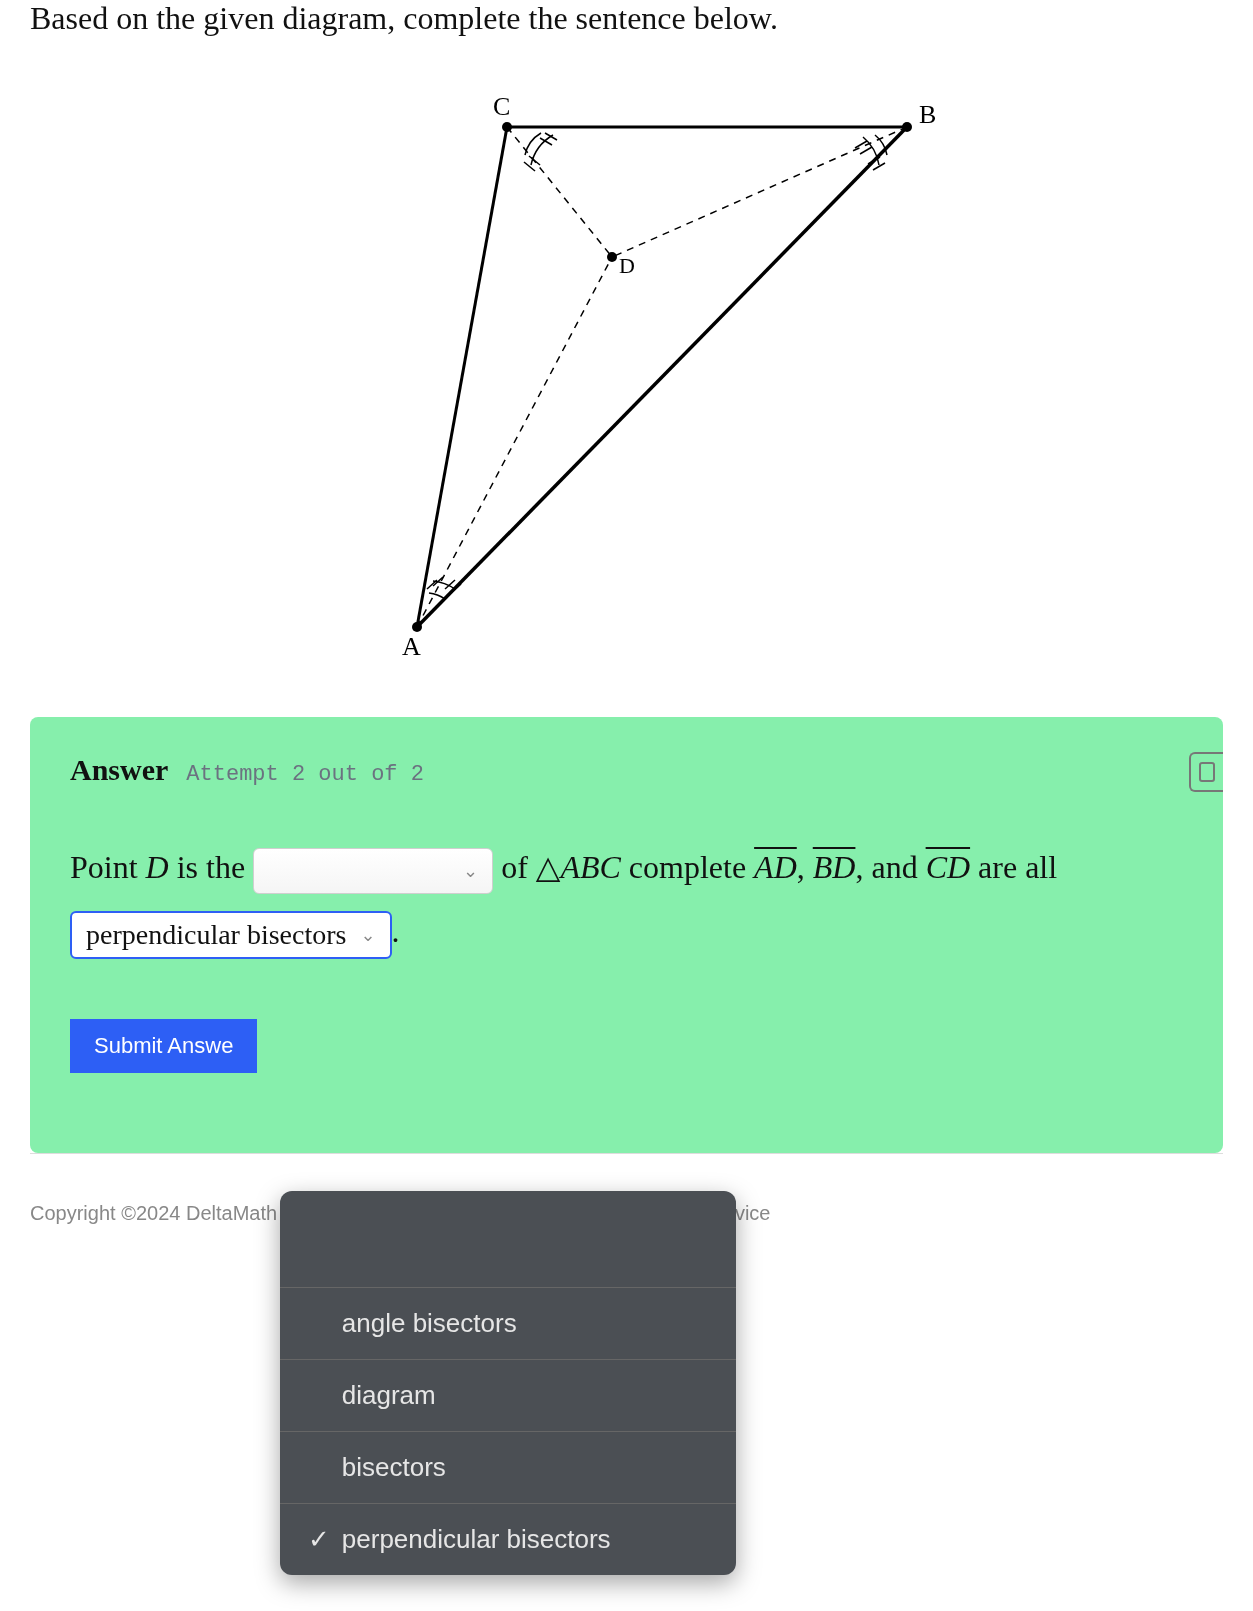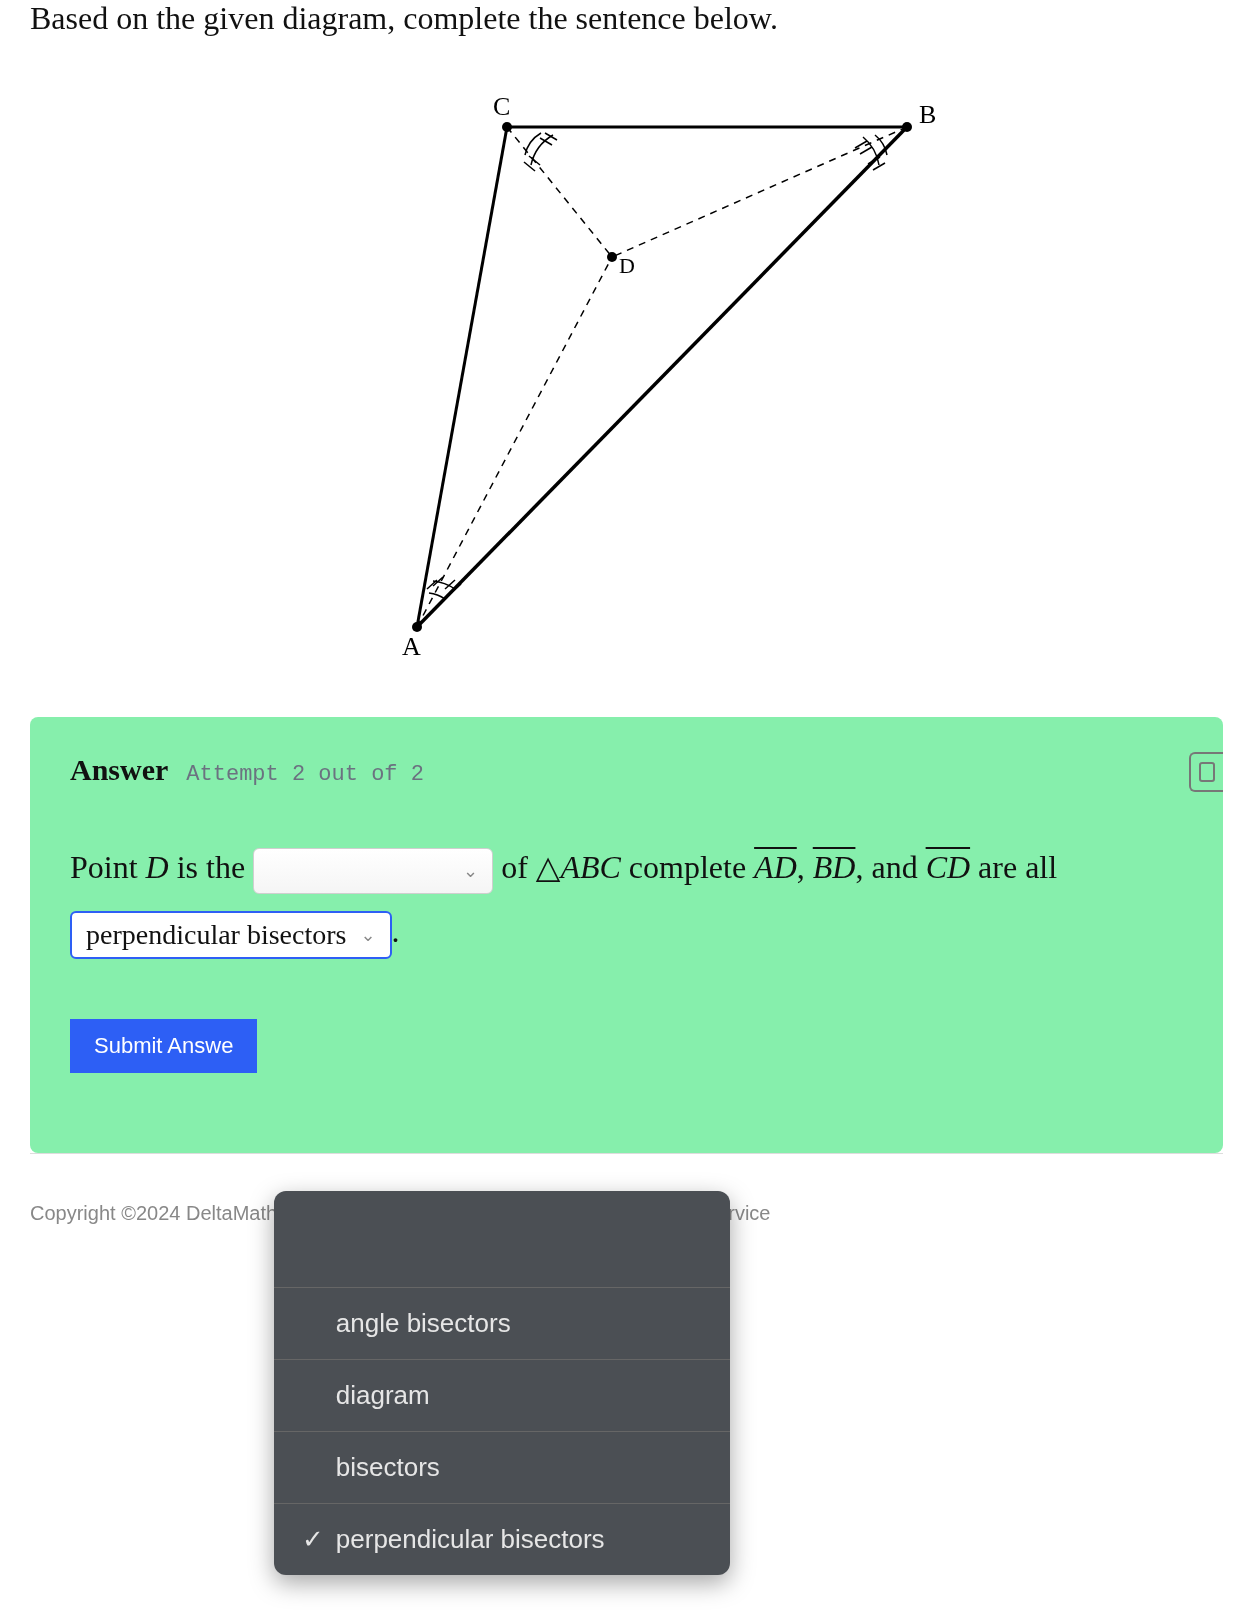--- a/index.html
+++ b/index.html
@@ -11,21 +11,21 @@
   .answer-header{display:flex;align-items:baseline;gap:18px;margin-bottom:48px;}
   .answer-title{font-family:Georgia,serif;font-weight:bold;font-size:30px;}
   .attempt{font-family:Liberation Mono, monospace;color:#6b7280;font-size:22px;}
   .sentence{font-size:32px;line-height:2.0;font-family:Georgia,serif;}
   .mathit{font-style:italic;font-family:Georgia,serif;}
   .overline{text-decoration:overline;text-decoration-thickness:1.5px;font-style:italic;}
   .select-blank{display:inline-flex;align-items:center;justify-content:flex-end;width:240px;height:46px;border:1px solid #cfcfcf;border-radius:6px;background:linear-gradient(#fff,#f5f5f5);vertical-align:middle;padding:0 14px;box-sizing:border-box;}
   .select-active{display:inline-flex;align-items:center;width:auto;height:48px;border:2.5px solid #2d5ff5;border-radius:6px;background:#fff;vertical-align:middle;padding:0 14px;box-sizing:border-box;font-size:28px;gap:14px;}
   .chev{color:#888;font-size:18px;}
   .submit-btn{display:inline-block;background:#2d5ff5;color:#fff;font-family:-apple-system,Helvetica,Arial,sans-serif;font-size:22px;padding:14px 24px;border:none;border-radius:0;margin-top:56px;text-align:right;}
-  .dropdown{position:absolute;width:456px;background:#4b4f54;border-radius:12px;box-shadow:0 8px 24px rgba(0,0,0,0.35);font-family:-apple-system,Helvetica,Arial,sans-serif;color:#e6e6e6;font-size:26px;overflow:hidden;left:274px;top:1191px;}
+  .dropdown{position:absolute;width:456px;background:#4b4f54;border-radius:12px;box-shadow:0 8px 24px rgba(0,0,0,0.35);font-family:-apple-system,Helvetica,Arial,sans-serif;color:#e6e6e6;font-size:26px;overflow:hidden;left:280px;top:1191px;}
   .dd-item{padding:20px 28px;border-top:1px solid #666;display:flex;align-items:center;gap:12px;position:relative;}
   .dd-blank{height:56px;border-top:none;}
   .dd-selected{padding-left:28px;}
   .footer{font-family:-apple-system,Helvetica,Arial,sans-serif;color:#888;font-size:20px;margin-top:48px;padding:0 0 20px 0;}
   .info-badge{position:absolute;right:0;top:35px;width:32px;height:36px;border:2px solid #777;border-right:none;border-radius:6px 0 0 6px;display:flex;align-items:center;justify-content:center;}
   .hr{border:none;border-top:1px solid #ddd;margin:0;}
 </style>
 </head>
 <body>
 

